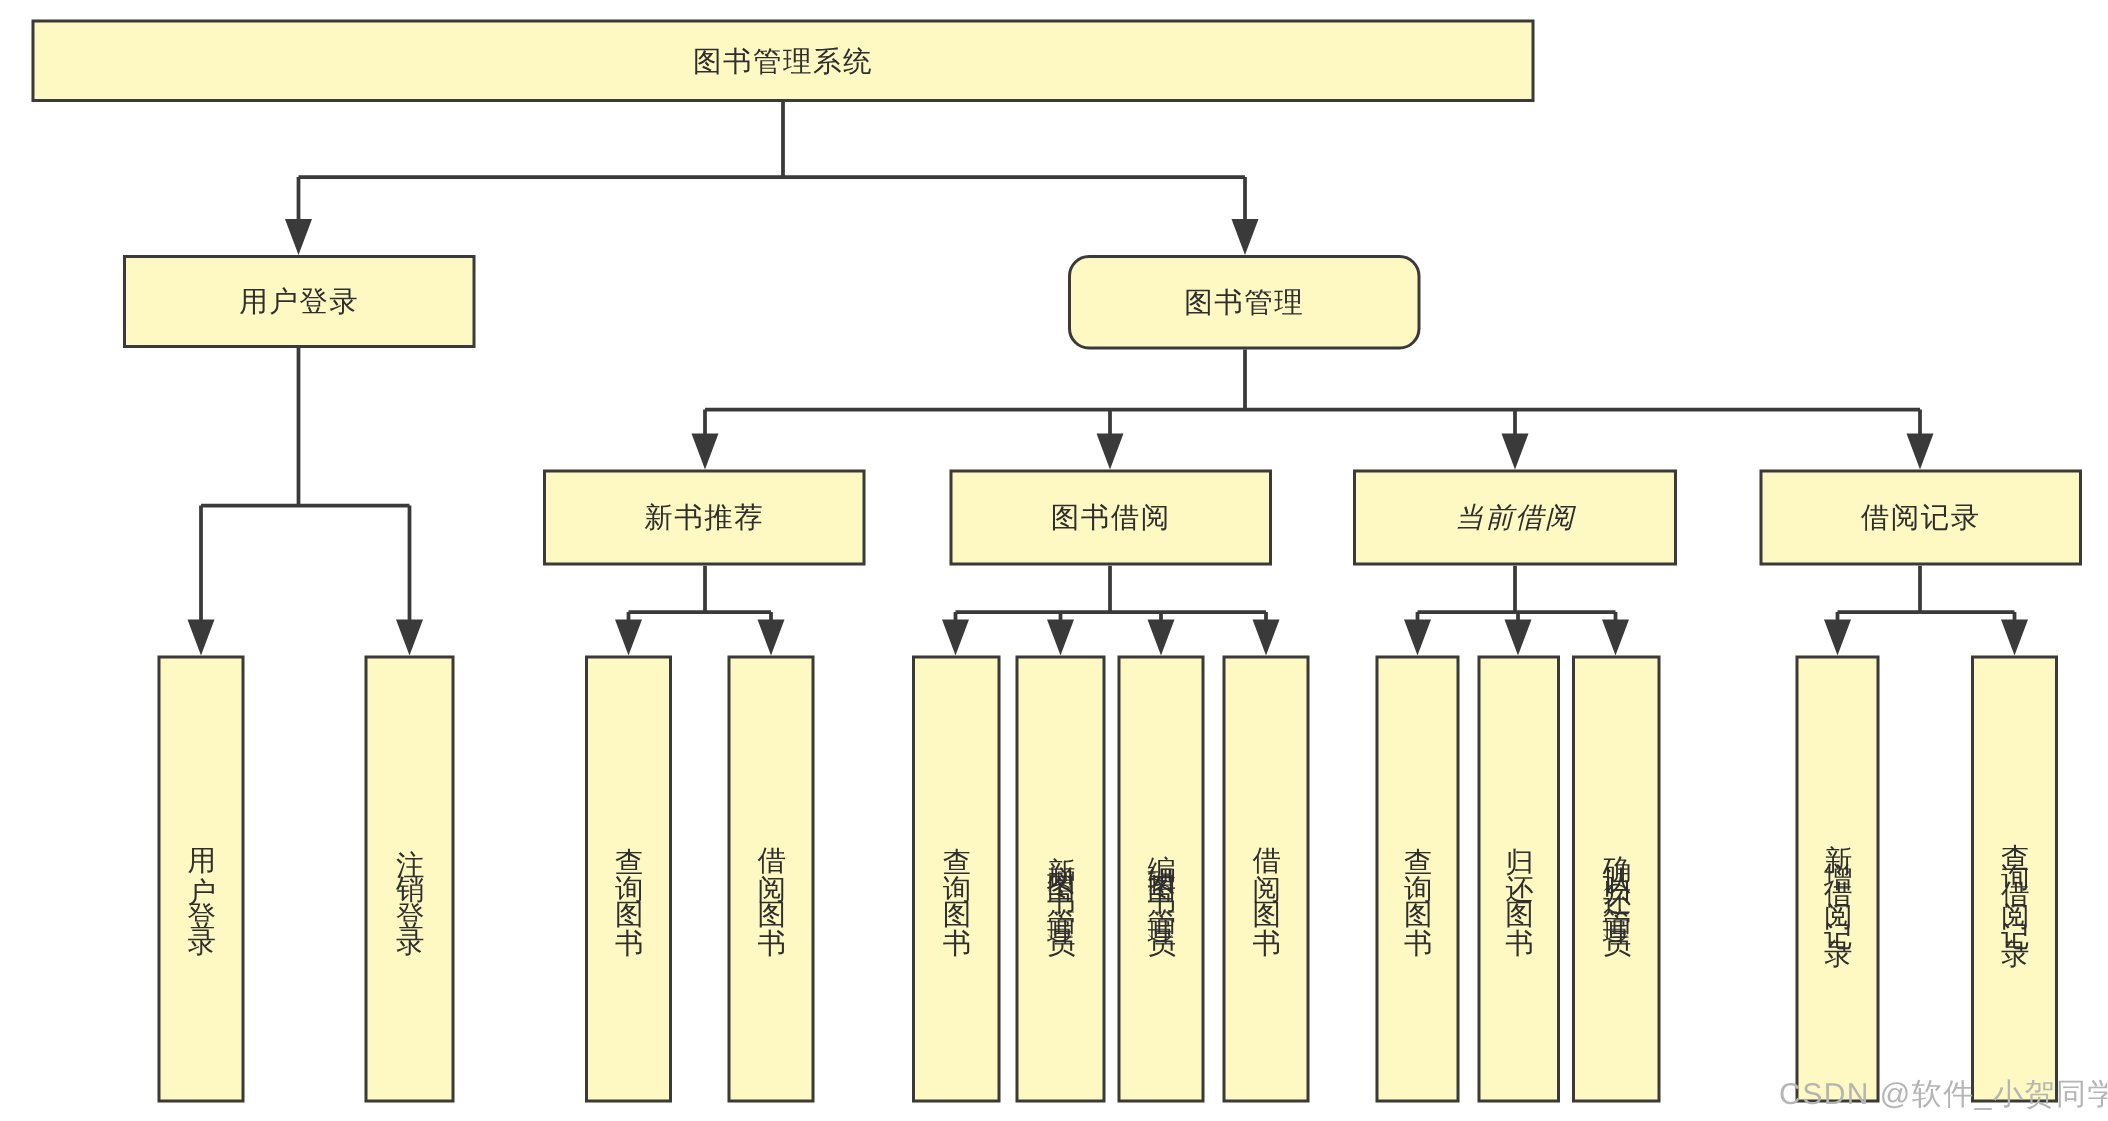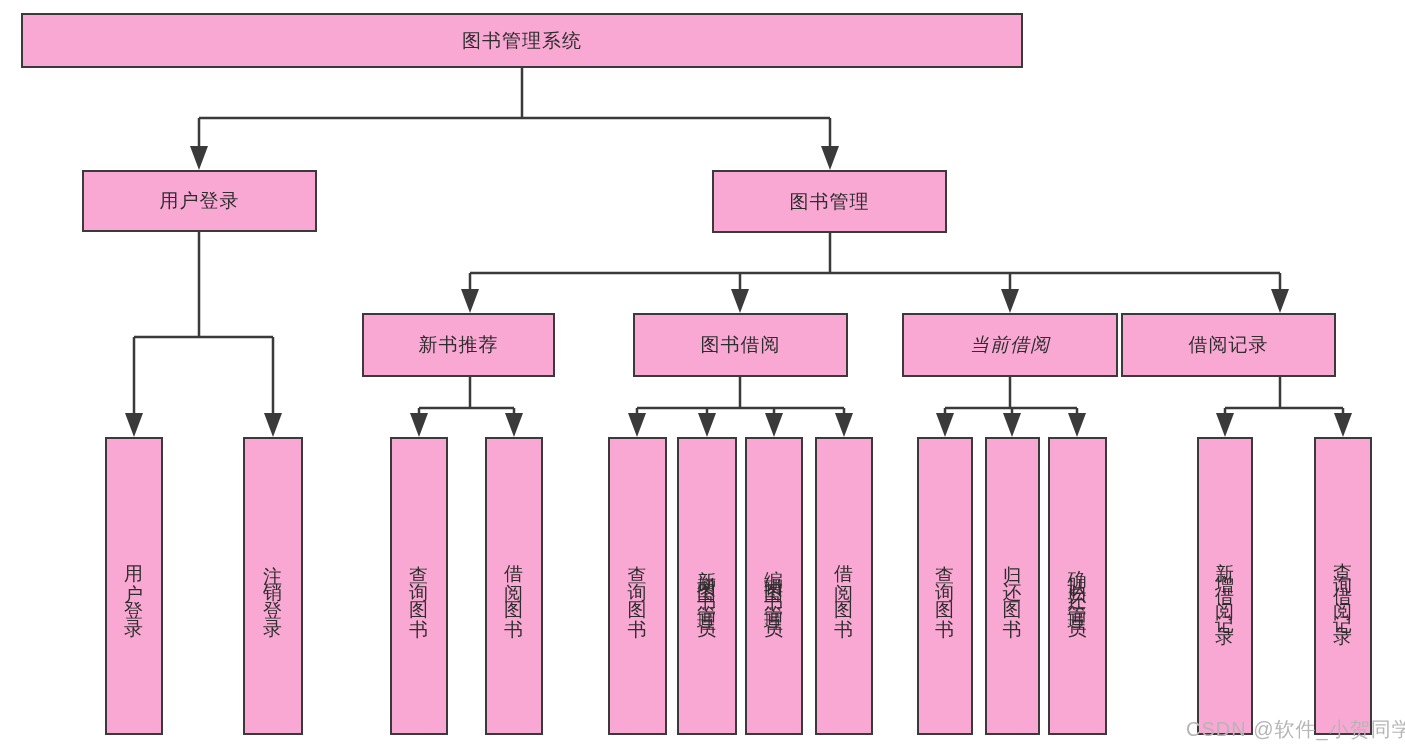--- a/index.html
+++ b/index.html
@@ -2,21 +2,21 @@
 <html><head>
 <meta charset="utf-8">
 <style>
   html,body { margin:0; padding:0; background:#ffffff; }
   #canvas {
     position:relative; width:1405px; height:747px; background:#ffffff;
     font-family:"Liberation Sans","DejaVu Sans",sans-serif; overflow:hidden;
   }
   #connectors { position:absolute; left:0; top:0; width:1405px; height:747px; }
   .box {
-    position:absolute; box-sizing:border-box; background:#f9a8d4;
+    position:absolute; box-sizing:border-box; background:#fef9c3;
     border:2.5px solid #3a3a3a; color:#2e2e2e;
     display:flex; align-items:center; justify-content:center;
     font-size:19px; letter-spacing:1px; white-space:nowrap;
   }
   .vbox { white-space:normal; }
   .vlabel {
     writing-mode:vertical-rl; text-orientation:mixed;
     line-height:1; display:block;
   }
   .v4  { letter-spacing:18px; }
@@ -60,26 +60,26 @@
       <polygon points="1003,413 1021,413 1012,437"></polygon>
       <polygon points="1068,413 1086,413 1077,437"></polygon>
       <polygon points="1216,413 1234,413 1225,437"></polygon>
       <polygon points="1334,413 1352,413 1343,437"></polygon>
     </g>
   </svg>
 
   <div class="box" style="left:21px; top:13px; width:1002px; height:55px;">图书管理系统</div>
 
   <div class="box" style="left:82px; top:170px; width:235px; height:62px;">用户登录</div>
-  <div class="box" style="left:712px; top:170px; width:235px; height:63px;">图书管理</div>
+  <div class="box" style="left:712px; top:170px; width:235px; height:63px;border-radius:14px;">图书管理</div>
 
-  <div class="box" style="left:362px; top:313px; width:193px; height:64px;">新书推荐</div>
+  <div class="box" style="left:362px; top:313px; width:215px; height:64px;">新书推荐</div>
   <div class="box" style="left:633px; top:313px; width:215px; height:64px;text-align:right;">图书借阅</div>
   <div class="box" style="left:902px; top:313px; width:216px; height:64px;font-style:italic;">当前借阅</div>
-  <div class="box" style="left:1121px; top:313px; width:215px; height:64px;text-align:center;">借阅记录</div>
+  <div class="box" style="left:1173px; top:313px; width:215px; height:64px;text-align:center;">借阅记录</div>
 
   <div class="box vbox" style="left:105px; top:437px; width:58px; height:298px;">
     <span class="vlabel v4">用户登录</span>
   </div>
   <div class="box vbox" style="left:243px; top:437px; width:60px; height:298px;">
     <span class="vlabel v4">注销登录</span>
   </div>
 
   <div class="box vbox" style="left:390px; top:437px; width:58px; height:298px;">
     <span class="vlabel v4">查询图书</span>

